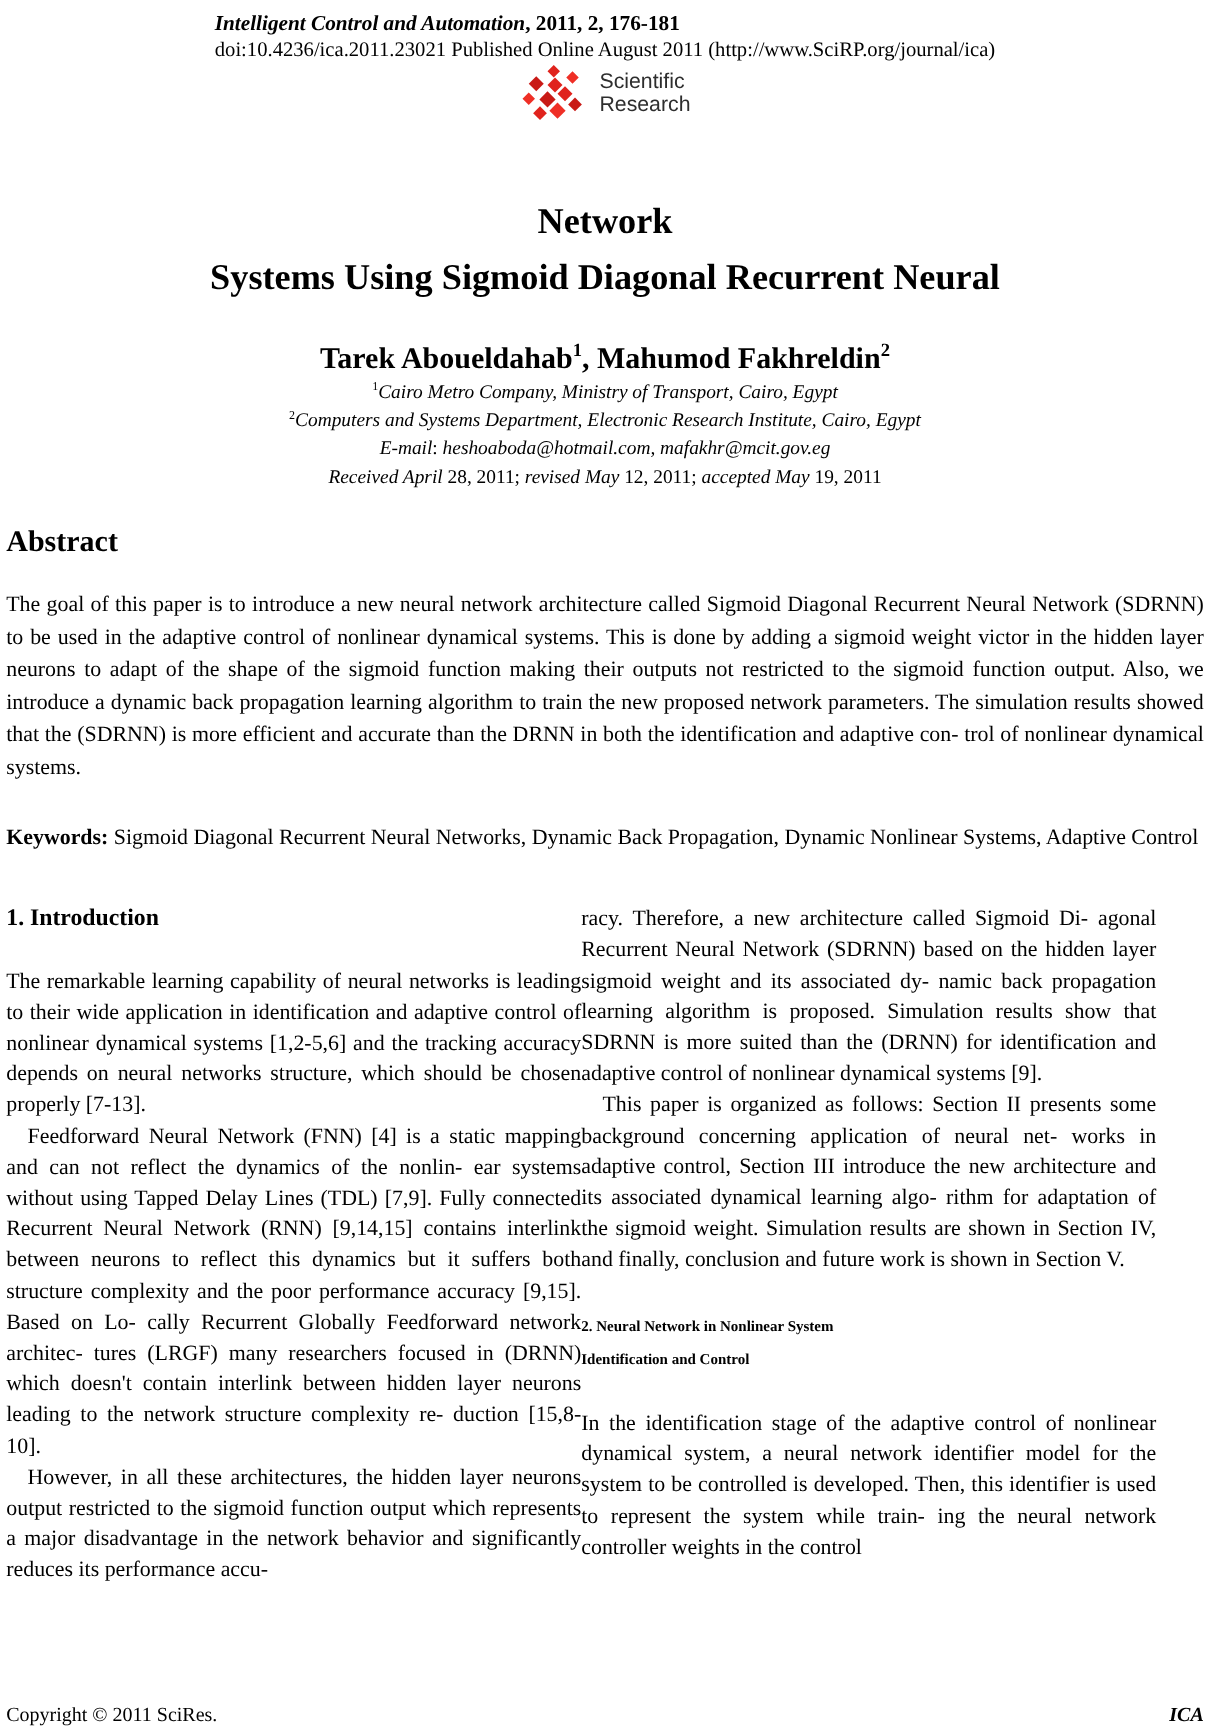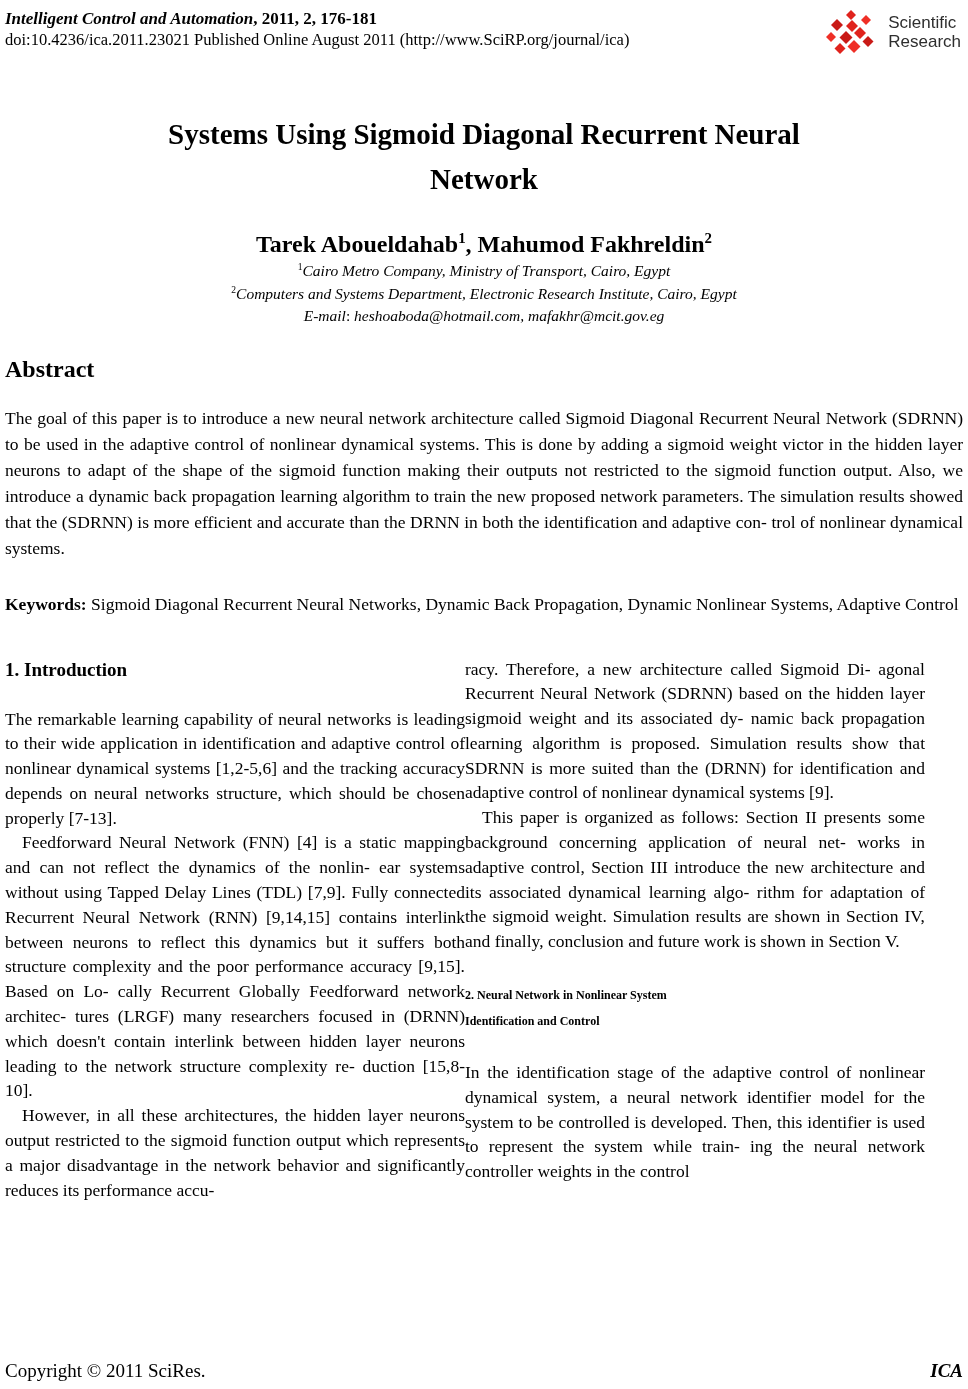--- a/index.html
+++ b/index.html
@@ -6,21 +6,21 @@
   body {
     width: 968px; height: 1389px;
     font-family: "Liberation Serif", serif;
     color: #000;
     position: relative;
     overflow: hidden;
   }
   .page { padding: 8px 5px 0 5px; position: relative; height: 100%; box-sizing: border-box; }
 
   
-  .hdr { display: flex; justify-content: space-between; align-items: flex-start; }
+  .hdr { display: flex; justify-content: space-between; align-items: center; flex-direction: column; }
   .hdr-left { font-size: 16.5px; line-height: 21px; }
   .journal-name { font-weight: bold; font-style: italic; font-size: 17px; }
   .journal-rest { font-weight: bold; font-size: 17px; }
   .doi-line { font-size: 16.5px; }
   .logo { display: flex; align-items: flex-start; gap: 4px; margin-right: 2px; }
   .logo-text {
     font-family: "Liberation Sans", sans-serif;
     font-size: 17px; line-height: 18.5px; color: #2e2e2e; letter-spacing: 0px;
     margin-top: 6px;
   }
@@ -45,21 +45,21 @@
   .sec-h { font-size: 19px; font-weight: bold; margin: 0 0 24px 0; line-height: 26px; }
   .sec-h2 { font-size: 12px; font-weight: bold; margin: 28px 0 26px 0; line-height: 26px; padding-left: 27px; text-indent: -27px; }
   .sec-h2 .h2-line { display: block; }
   .col p { margin: 0; font-size: 17.5px; line-height: 24.8px; text-align: justify; }
   .col p.indent { text-indent: 17px; }
 
   
   .footer {
     position: absolute; left: 5px; right: 5px; bottom: 7px;
     display: flex; justify-content: space-between; align-items: flex-start;
-    font-size: 19px;
+    font-size: 16px;
   }
   .footer .abbr { font-style: italic; font-weight: bold; }
 </style>
 </head>
 <body>
 
 <div class="page">
 
   <div class="hdr">
     <div class="hdr-left">
@@ -84,30 +84,31 @@
         </svg>
       </span>
       <span class="logo-text">
         <span>Scientific</span><br>
         <span>Research</span>
       </span>
     </div>
   </div>
 
   <h1 class="title">
+    <div>Network</div>
     <div>Systems Using Sigmoid Diagonal Recurrent Neural</div>
-    <div>Network</div>
   </h1>
 
   <div class="authors"><span>Tarek Aboueldahab</span><sup>1</sup><span>, </span><span>Mahumod Fakhreldin</span><sup>2</sup></div>
 
   <div class="affs">
     <div><sup>1</sup><span class="it">Cairo Metro Company, Ministry of Transport, Cairo, Egypt</span></div>
     <div><sup>2</sup><span class="it">Computers and Systems Department, Electronic Research Institute, Cairo, Egypt</span></div>
     <div><span class="it">E-mail</span><span class="rm">: </span><span class="it">heshoaboda@hotmail.com, mafakhr@mcit.gov.eg</span></div>
+    <div><span class="it">Received April </span><span class="rm">28, 2011; </span><span class="it">revised May </span><span class="rm">12, 2011; </span><span class="it">accepted May </span><span class="rm">19, 2011</span></div>
   </div>
 
   <h2 class="abstract-h">Abstract</h2>
   <p class="abstract-text">The goal of this paper is to introduce a new neural network architecture called Sigmoid Diagonal Recurrent Neural Network (SDRNN) to be used in the adaptive control of nonlinear dynamical systems. This is done by adding a sigmoid weight victor in the hidden layer neurons to adapt of the shape of the sigmoid function making their outputs not restricted to the sigmoid function output. Also, we introduce a dynamic back propagation learning algorithm to train the new proposed network parameters. The simulation results showed that the (SDRNN) is more efficient and accurate than the DRNN in both the identification and adaptive con- trol of nonlinear dynamical systems.</p>
 
   <p class="keywords"><span class="kw-label">Keywords:</span><span> Sigmoid Diagonal Recurrent Neural Networks, Dynamic Back Propagation, Dynamic Nonlinear Systems, Adaptive Control</span></p>
 
   <div class="columns">
     <div class="col">
       <h3 class="sec-h">1. Introduction</h3>

